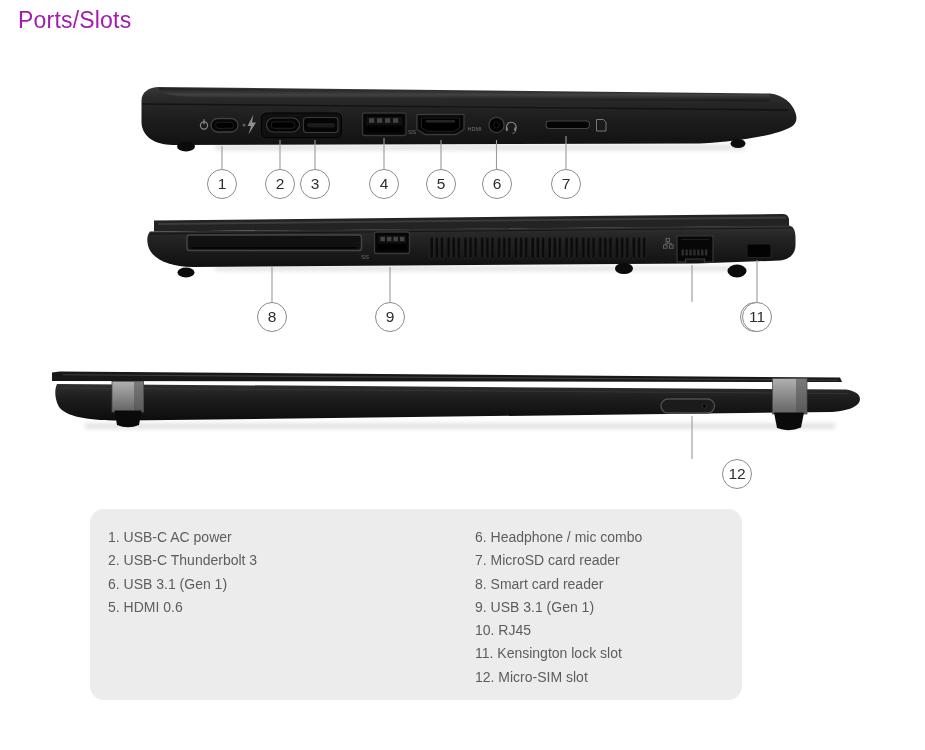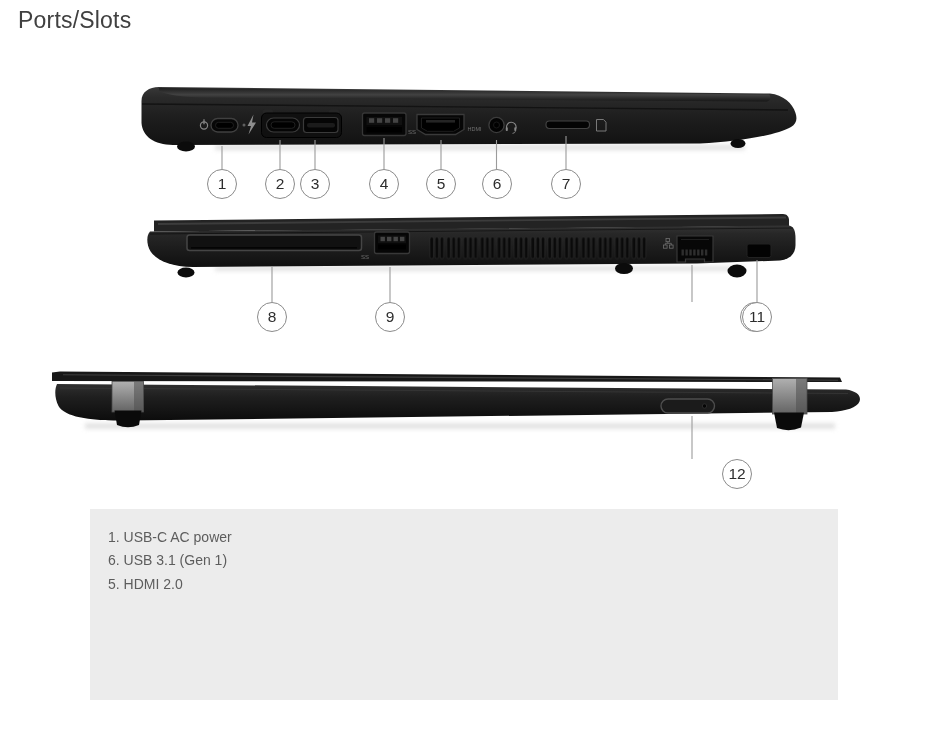--- a/index.html
+++ b/index.html
@@ -1,26 +1,26 @@
 <!DOCTYPE html>
 <html><head>
 <meta charset="utf-8">
 <style>
   html,body{margin:0;padding:0;background:#fff;}
   .canvas{position:relative;width:925px;height:750px;background:#fff;overflow:hidden;
           font-family:"Liberation Sans",sans-serif;}
   .title{position:absolute;left:18px;top:7px;font-size:23px;font-weight:400;
-         color:#404040;letter-spacing:.2px;}
+         color:#a21caf;letter-spacing:.2px;}
   .view{position:absolute;}
   .view svg{display:block;}
   .callout{position:absolute;width:28px;height:28px;margin-left:-15px;box-sizing:content-box;
            border:1.6px solid #8b8b8b;border-radius:50%;background:#fff;
            display:flex;align-items:center;justify-content:center;
            font-size:15.5px;color:#2d2d2d;}
-  .legend{position:absolute;left:90px;top:509px;width:748px;height:191px;background:#ececec;}
+  .legend{position:absolute;left:90px;top:509px;width:652px;height:191px;background:#ececec;border-radius:14px;}
   .legend-col{position:absolute;top:17px;}
   .legend-col-1{left:18px;}
   .legend-col-2{left:385px;}
   .legend-row{height:23.3px;line-height:23.3px;font-size:14px;color:#5d5d5d;white-space:nowrap;}
 </style>
 </head>
 <body>
 
 <div class="canvas">
 
@@ -238,18 +238,28 @@
   <div class="callout" style="left:566px;top:169px;">7</div>
   <div class="callout" style="left:272px;top:302px;">8</div>
   <div class="callout" style="left:390px;top:302px;">9</div>
   <div class="callout" style="left:692px;top:302px;margin-left:48px;">10</div>
   <div class="callout" style="left:757px;top:302px;">11</div>
   <div class="callout" style="left:692px;top:459px;margin-left:30px;">12</div>
 
   <div class="legend">
     <div class="legend-col legend-col-1">
       <div class="legend-row">1. USB-C AC power</div>
+      <div class="legend-row">2. USB-C Thunderbolt 3</div>
       <div class="legend-row">6. USB 3.1 (Gen 1)</div>
-      <div class="legend-row">5. HDMI 2.0</div>
+      <div class="legend-row">5. HDMI 0.6</div>
     </div>
+    <div class="legend-col legend-col-2">
+      <div class="legend-row">6. Headphone / mic combo</div>
+      <div class="legend-row">7. MicroSD card reader</div>
+      <div class="legend-row">8. Smart card reader</div>
+      <div class="legend-row">9. USB 3.1 (Gen 1)</div>
+      <div class="legend-row">10. RJ45</div>
+      <div class="legend-row">11. Kensington lock slot</div>
+      <div class="legend-row">12. Micro-SIM slot</div>
+    </div>
   </div>
 
 </div>
 
 </body></html>

